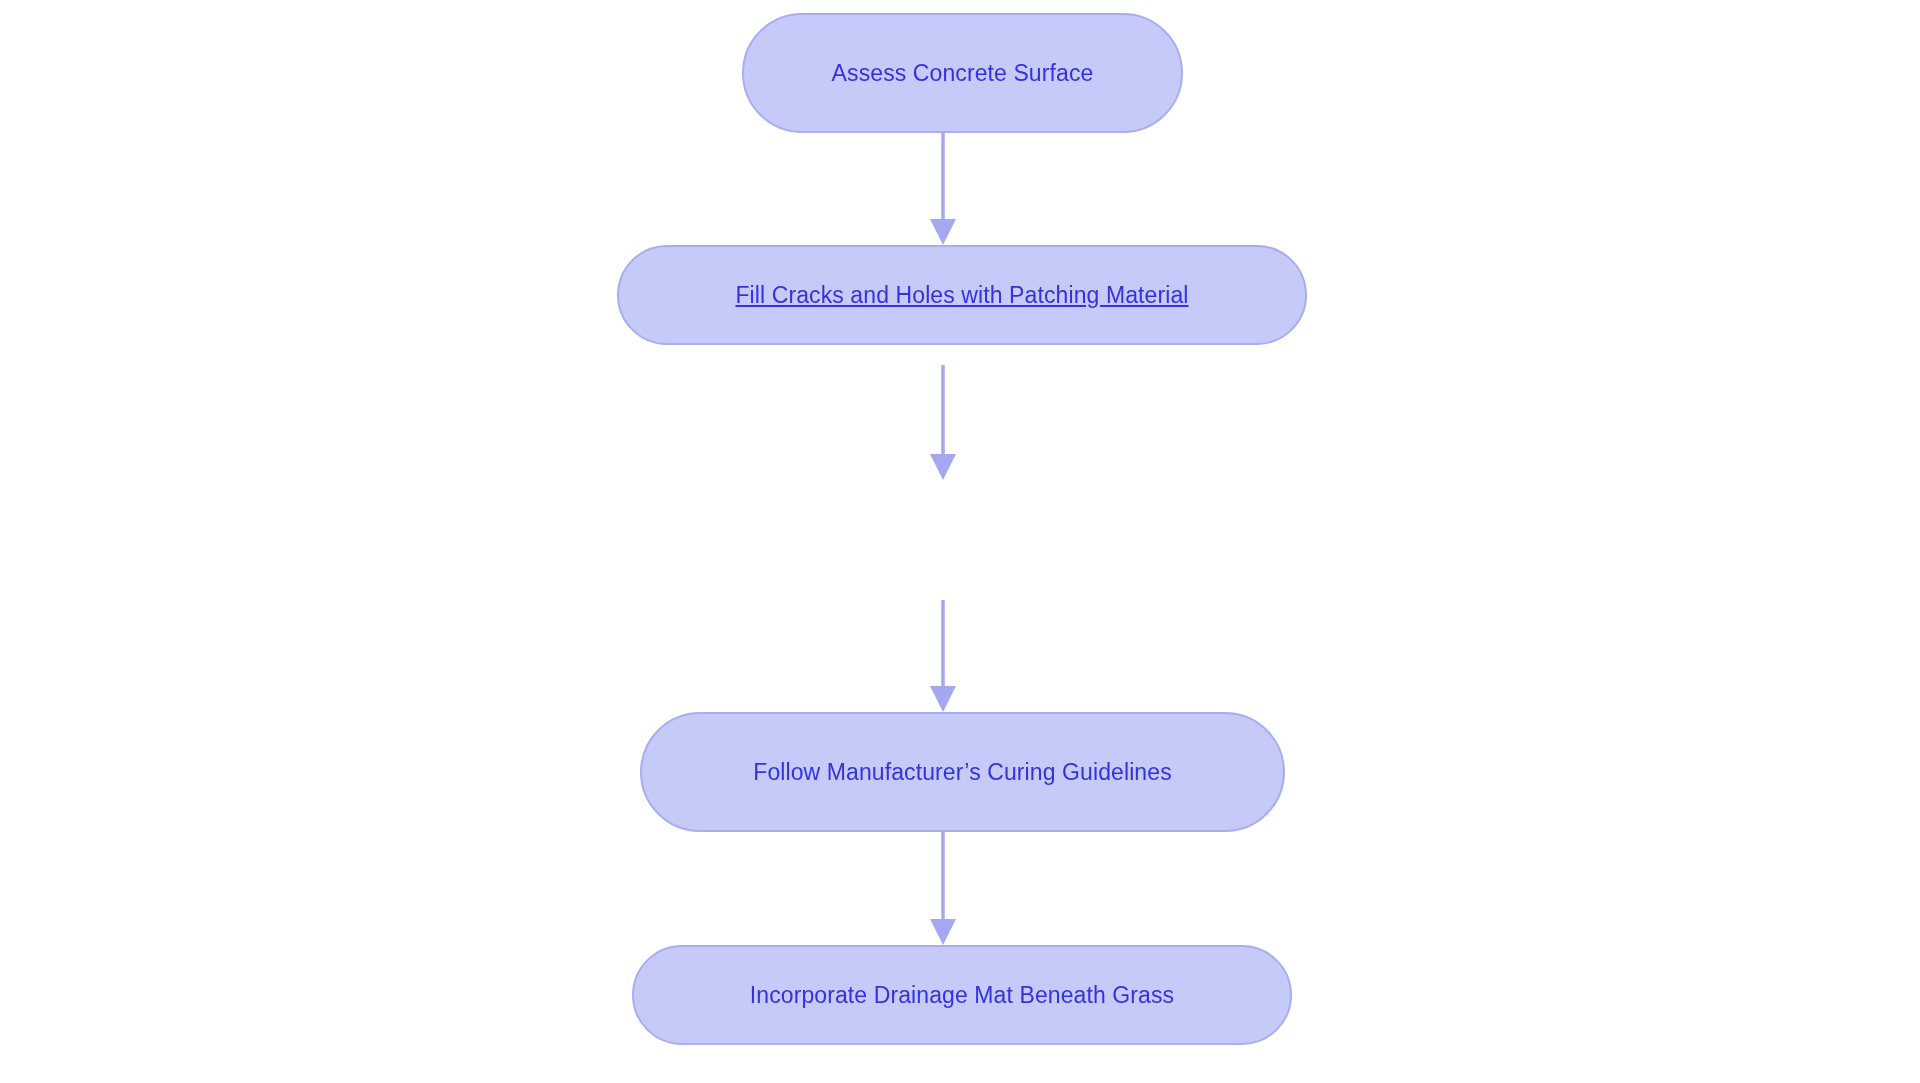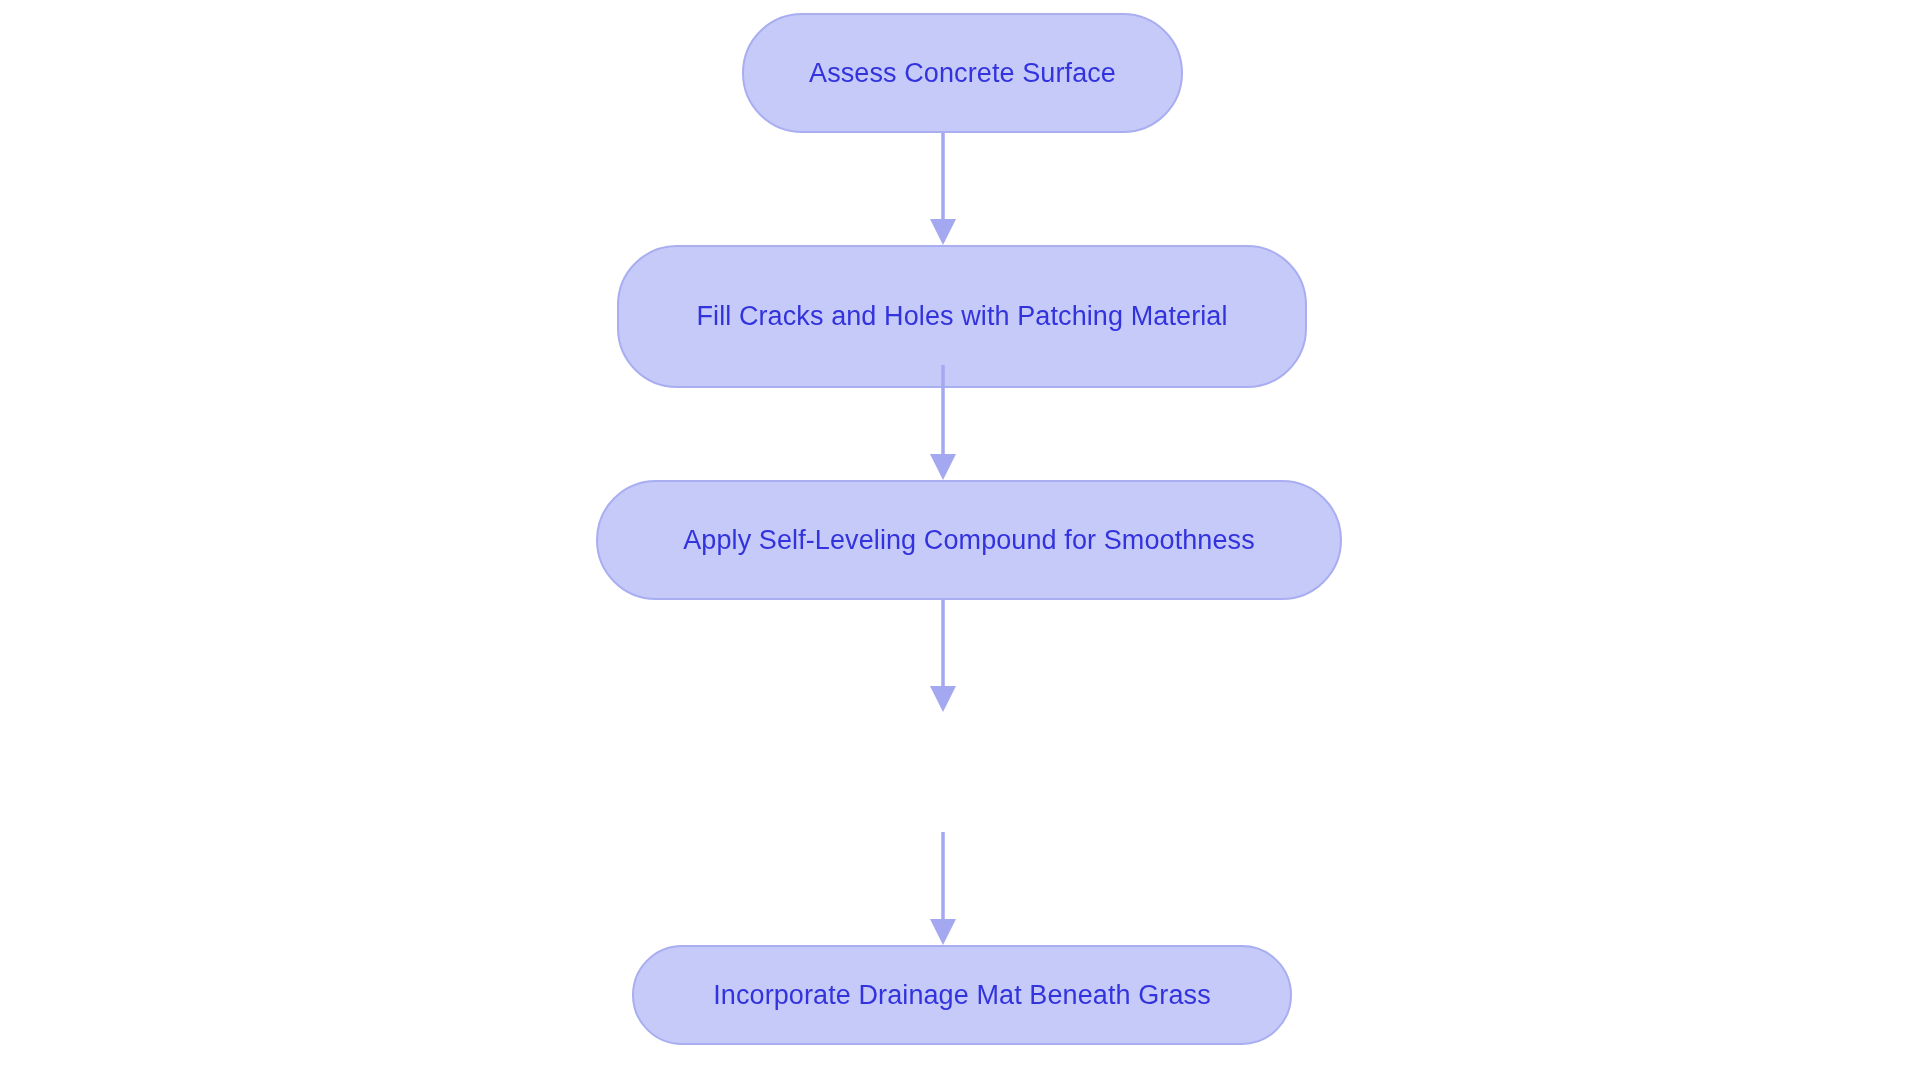--- a/index.html
+++ b/index.html
@@ -35,21 +35,21 @@
     color: #3333dd;
     font-size: 27px;
     font-weight: 400;
     letter-spacing: 0.1px;
     white-space: nowrap;
     line-height: 1;
   }
 
   .flow-node .node-label {
     color: #3333dd;
-    font-size: 27px;
+    font-size: 23px;
     white-space: nowrap;
     pointer-events: none;
   }
 
   .connector {
     position: absolute;
     width: 40px;
     pointer-events: none;
   }
   .connector svg {
@@ -59,28 +59,28 @@
 </style>
 </head>
 <body>
 
 <div id="flowchart" style="background: rgb(255, 255, 255);">
 
   <div class="flow-node" id="node-0" style="left: 742px; top: 13px; width: 441px; height: 120px; background: rgb(197, 202, 249); border-color: rgb(168, 174, 240); border-radius: 60px;">
     <span class="node-label" style="color: rgb(51, 51, 221);">Assess Concrete Surface</span>
   </div>
 
-  <div class="flow-node" id="node-1" style="left: 617px; top: 245px; width: 690px; height: 143px; background: rgb(197, 202, 249); border-color: rgb(168, 174, 240); border-radius: 60px;">
+  <div class="flow-node" id="node-1" style="left: 617px; top: 245px; width: 690px; height: 100px; background: rgb(197, 202, 249); border-color: rgb(168, 174, 240); border-radius: 60px; text-decoration: underline;">
     <span class="node-label" style="color: rgb(51, 51, 221);">Fill Cracks and Holes with Patching Material</span>
   </div>
 
-  <div class="flow-node" id="node-2" style="left: 596px; top: 480px; width: 746px; height: 120px; background: rgb(197, 202, 249); border-color: rgb(168, 174, 240); border-radius: 60px;">
-    <span class="node-label" style="color: rgb(51, 51, 221);">Apply Self-Leveling Compound for Smoothness</span>
+
+  <div class="flow-node" id="node-3" style="left: 640px; top: 712px; width: 645px; height: 120px; background: rgb(197, 202, 249); border-color: rgb(168, 174, 240); border-radius: 60px;">
+    <span class="node-label" style="color: rgb(51, 51, 221);">Follow Manufacturer’s Curing Guidelines</span>
   </div>
-
 
   <div class="flow-node" id="node-4" style="left: 632px; top: 945px; width: 660px; height: 100px; background: rgb(197, 202, 249); border-color: rgb(168, 174, 240); border-radius: 60px;">
     <span class="node-label" style="color: rgb(51, 51, 221);">Incorporate Drainage Mat Beneath Grass</span>
   </div>
 
   <div class="connector" id="edge-0" style="left: 923px; top: 133px; width: 40px; height: 112px;">
       <svg width="40" height="112" viewBox="0 0 40 112">
         <line x1="20" y1="0" x2="20" y2="88" stroke="#a3a8f0" stroke-width="3.5"></line>
         <polygon points="7,86 33,86 20,112" fill="#a3a8f0"></polygon>
       </svg>

